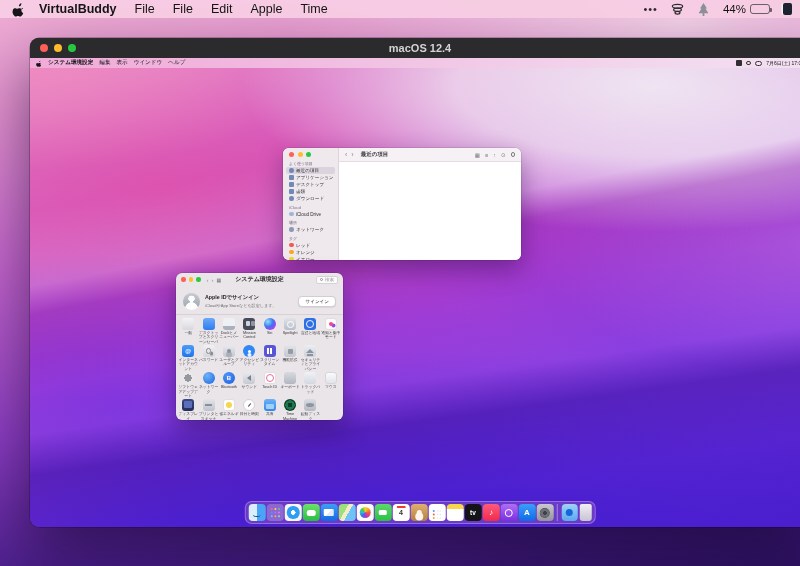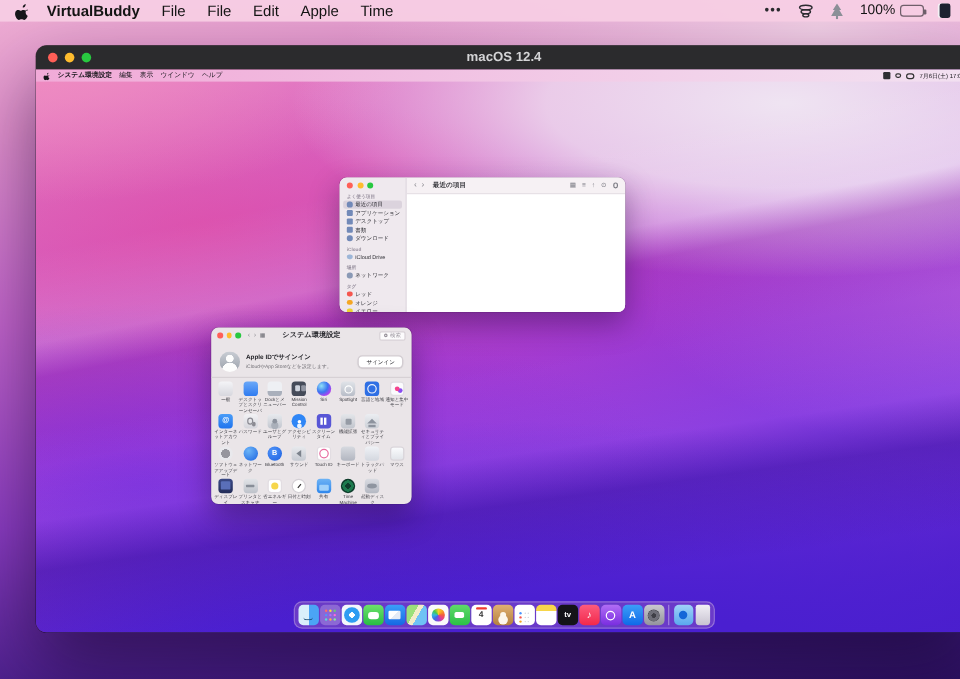--- a/index.html
+++ b/index.html
@@ -222,21 +222,21 @@
           <ellipse cx="6" cy="6.2" rx="3.6" ry="1.5"></ellipse>
           <ellipse cx="6" cy="9" rx="2.3" ry="1.2"></ellipse>
       </svg>
     </span>
     <span class="hm-ic">
       <svg viewBox="0 0 10 12" width="11" height="13">
           <path d="M5 0L8.2 5H6.8L9.5 9.5H5.8V12H4.2V9.5H0.5L3.2 5H1.8z" fill="#8b8f97"></path>
         </svg>
     </span>
     <span class="hm-batt">
-      <span>100%</span>
+      <span>44%</span>
       <span class="batt-body"><span class="batt-fill"></span><span class="batt-nub"></span></span>
     </span>
     <span class="hm-partial"></span>
   </span>
 </div>
 
 <div class="vm-window">
   <div class="vm-titlebar">
     <span class="tl-wrap">
       <span class="tl tl-red"></span>

